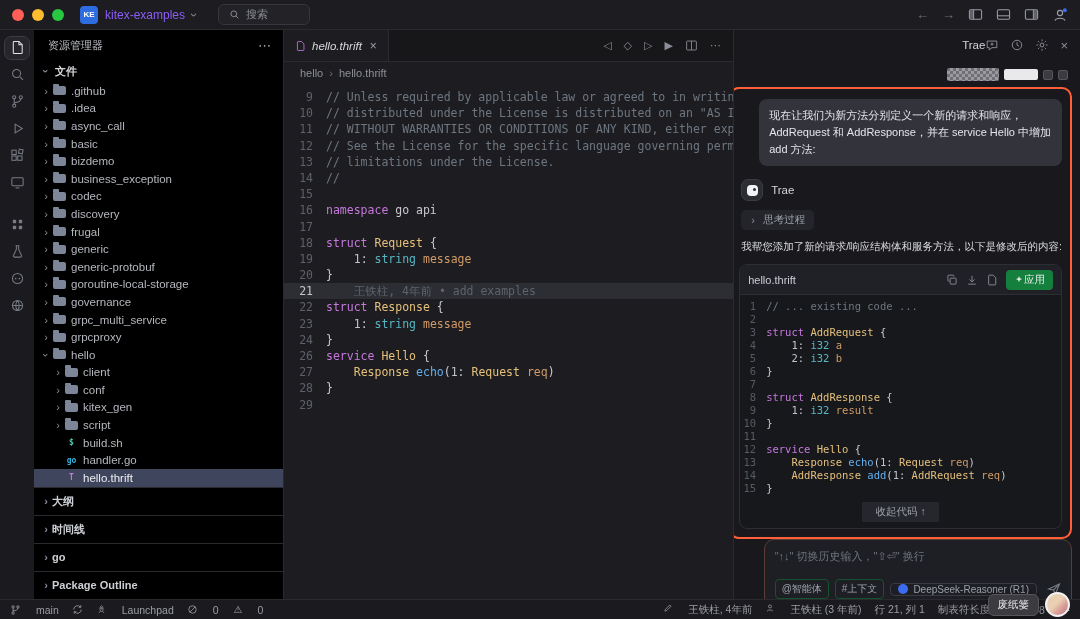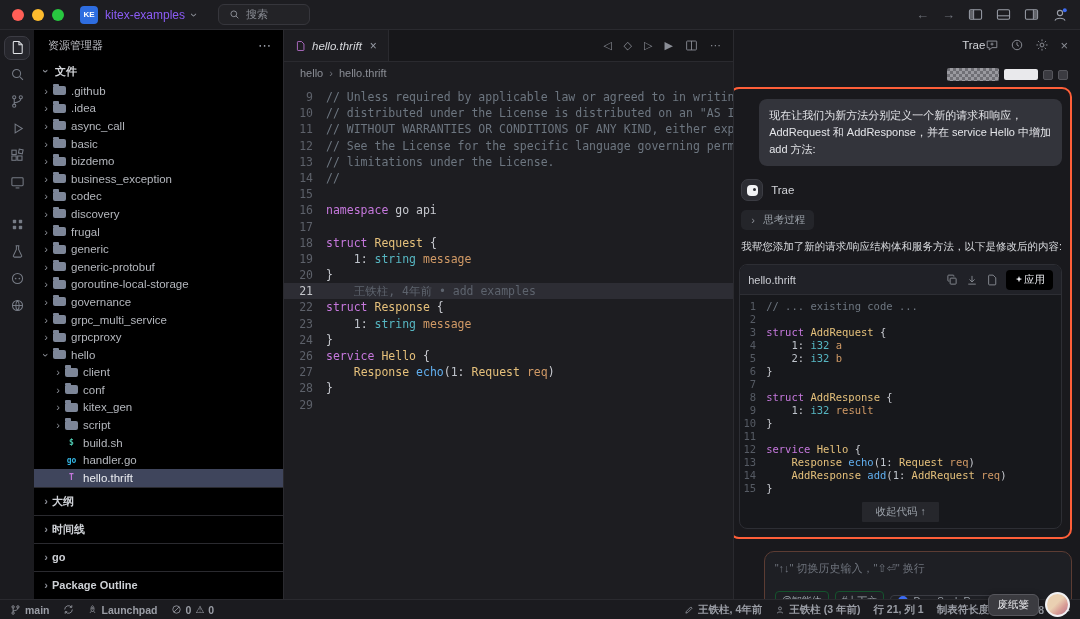--- a/index.html
+++ b/index.html
@@ -66,49 +66,49 @@
   .tk-bl{color:#5d636d;}
 
   
   .trae { flex:0 0 347px; background:#19191d; border-left:1px solid #2a2a2f; display:flex; flex-direction:column; overflow:hidden;align-items:flex-end; }
   .trae-header { flex:0 0 30px; display:flex; align-items:center; padding:0 12px; font-size:11.5px; color:#d2d4d9; }
   .trae-header .th-icons { margin-left:auto; display:flex; align-items:center; gap:11px; color:#8b8e96; }
   .redacted-row { display:flex; justify-content:flex-end; align-items:center; gap:5px; padding:8px 12px 2px; }
   .mosaic { width:52px; height:13px; background:repeating-conic-gradient(#9a9aa0 0% 25%, #6f6f75 0% 50%) 0 0/6px 6px; border-radius:2px; }
   .bar-white { width:34px; height:11px; background:#e9e9ec; border-radius:2px; }
   .sq { width:10px; height:10px; background:#3b3b41; border:1px solid #55555b; border-radius:2px; }
-  .annotation { margin:4px 8px 12px; border:2px solid #ff5f39; border-radius:10px; padding:10px 8px 8px; }
+  .annotation { margin:4px 8px 0; border:2px solid #ff5f39; border-radius:10px; padding:10px 8px 8px; }
   .user-bubble { margin-left:20px; background:#33343b; border-radius:8px; padding:8px 10px; font-size:11px; line-height:1.55; color:#e4e5e9; }
   .assistant-row { display:flex; align-items:center; gap:8px; margin:13px 0 9px 2px; }
   .avatar { width:22px; height:22px; border-radius:7px; background:#2c2d33; border:1px solid #3b3c43; display:flex; align-items:center; justify-content:center; }
   .avatar-core { position:relative; width:11px; height:11px; background:#f2f3f5; border-radius:4px; }
   .avatar-core::after { content:""; position:absolute; right:1.5px; top:3px; width:3px; height:3px; background:#2c2d33; border-radius:50%; }
   .assistant-name { font-size:11.5px; color:#d2d4d9; }
   .thinking { display:inline-flex; align-items:center; gap:4px; background:#24252a; border-radius:5px; padding:3px 9px 3px 6px; font-size:10.5px; color:#9aa0a8; margin:0 0 10px 2px; }
   .resp-text { font-size:10.5px; color:#d8dade; margin:0 0 10px 2px; white-space:nowrap; overflow:hidden; }
   .code-card { background:#17181c; border:1px solid #2d2e34; border-radius:8px; overflow:hidden; }
   .card-header { height:30px; display:flex; align-items:center; gap:9px; background:#202127; border-bottom:1px solid #2d2e34; padding:0 8px; font-size:11px; color:#cbcdd3; }
   .card-icons { margin-left:auto; display:flex; align-items:center; gap:8px; color:#8b8e96; }
-  .apply-btn { display:flex; align-items:center; gap:0; background:#000000; border-radius:4px; padding:3px 8px; font-size:10.5px; color:#e9eaee; }
+  .apply-btn { display:flex; align-items:center; gap:0; background:#15803d; border-radius:4px; padding:3px 8px; font-size:10.5px; color:#e9eaee; }
   .card-code { padding:5px 0 3px; font-family:"DejaVu Sans Mono",monospace; font-size:10.5px; line-height:13px; }
   .cline { display:flex; height:13px; white-space:pre; }
   .cln { flex:0 0 26px; text-align:right; padding-right:10px; color:#565b64; }
   .collapse-wrap { display:flex; justify-content:center; padding:4px 0 6px; }
   .collapse-pill { background:#26272c; color:#9aa0a8; font-size:10.5px; border-radius:1px; padding:3px 13px; }
   .input-box { margin:auto 8px 8px; border:1px solid #5c3c33; background:#1e1f24; border-radius:10px; padding:9px 10px 8px; }
   .input-placeholder { font-size:11px; color:#6d727b; }
   .input-footer { display:flex; align-items:center; gap:6px; margin-top:15px; }
   .chip { border:1px solid #14532d; border-radius:4px; padding:2px 6px; font-size:10px; color:#9aa0a8; }
   .model-pill { margin-left:auto; display:flex; align-items:center; gap:5px; border:1px solid #3a3b42; border-radius:4px; padding:0 7px; font-size:10px; color:#9aa0a8; }
   .model-dot { width:10px; height:10px; border-radius:50%; background:#3d6bf0; }
   .send-btn { color:#7b8089; margin-left:4px; display:flex; }
 
   
   .statusbar { flex:0 0 20px; display:flex; align-items:center; gap:13px; background:#1b1b1f; border-top:1px solid #2a2a2f; padding:0 10px; font-size:10.5px; color:#9a9da5; }
-  .sb-item { display:flex; align-items:center; gap:4px; white-space:nowrap;font-weight:bold; }
+  .sb-item { display:flex; gap:15px; white-space:nowrap; }
   .sb-right { margin-left:auto; display:flex; align-items:center; gap:13px; }
   .warn-glyph { font-size:10px; }
 
   
   .trash-overlay { position:absolute; right:10px; bottom:2px; display:flex; align-items:center; gap:6px; z-index:50; }
   .trash-label { background:#3b3b40; border:1px solid #56565c; border-radius:6px; padding:3px 9px; font-size:10.5px; color:#ebebee; box-shadow:0 2px 7px rgba(0,0,0,.45); }
   .cursor-avatar { width:25px; height:25px; border-radius:50%; background:linear-gradient(135deg,#ead0b2 0 45%,#d89b95 70%,#b9778f); border:2px solid #f2f2f4; }
 
   svg { display:block; }
 </style>

